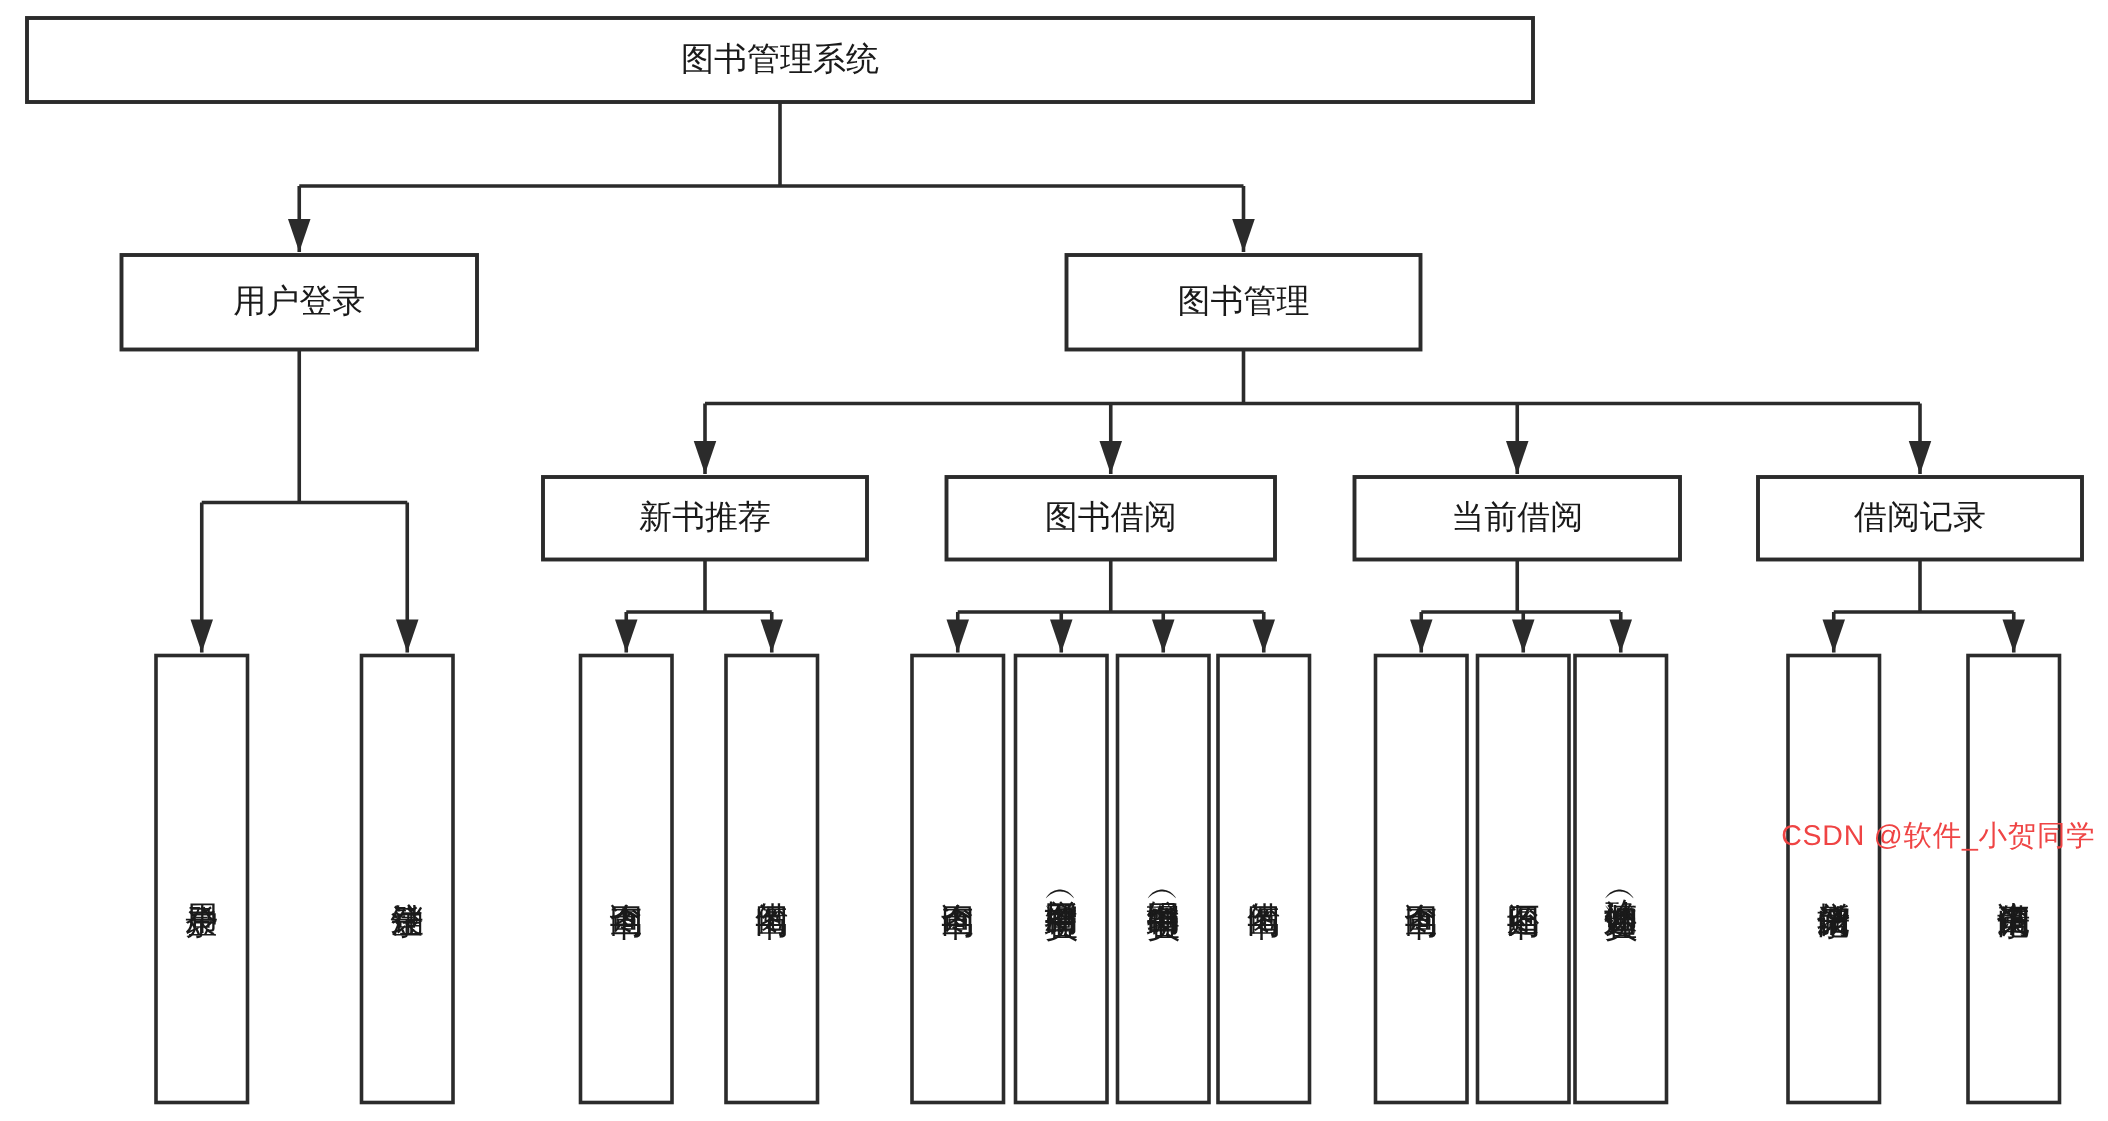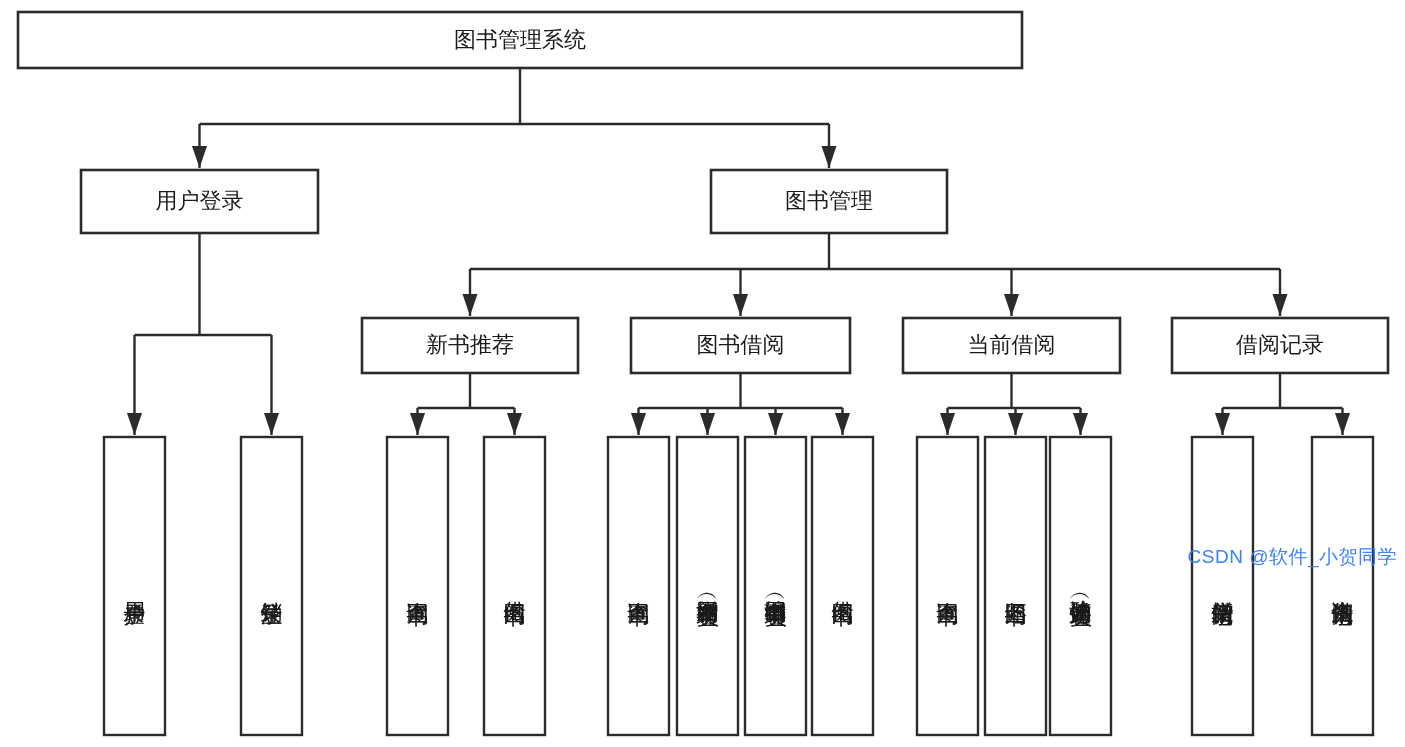--- a/index.html
+++ b/index.html
@@ -68,21 +68,21 @@
     text-align: center;
     white-space: pre;
     pointer-events: none;
   }
   .watermark {
     position: absolute;
     right: 8px;
     bottom: 6px;
     font-family: "Liberation Sans", "DejaVu Sans", sans-serif;
     font-size: 19px;
-    color: #3b82f6;
+    color: #ef4444;
     letter-spacing: 0.5px;
     white-space: nowrap;
   }
 </style>
 </head>
 <body>
 
 <div id="diagram-root">
 
   <svg class="diagram-canvas" viewBox="0 0 1405 747">

